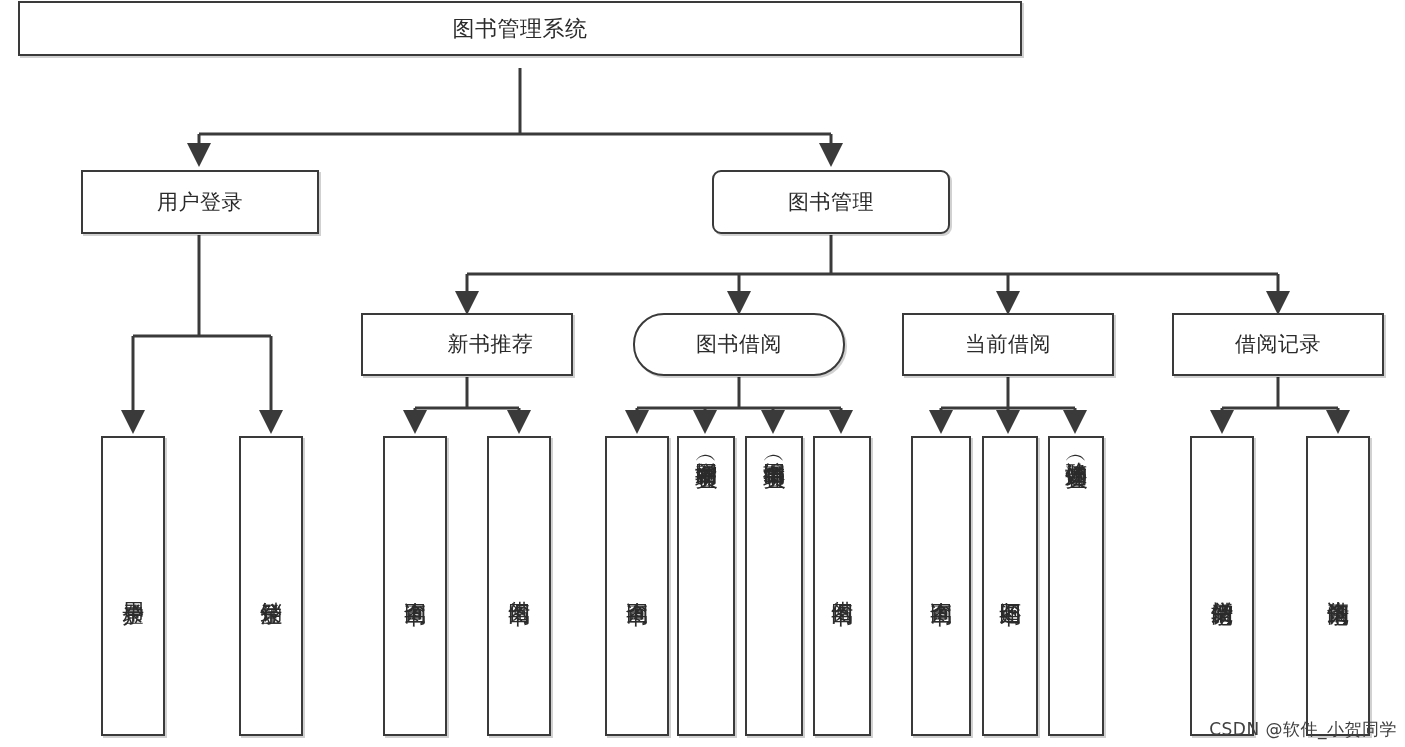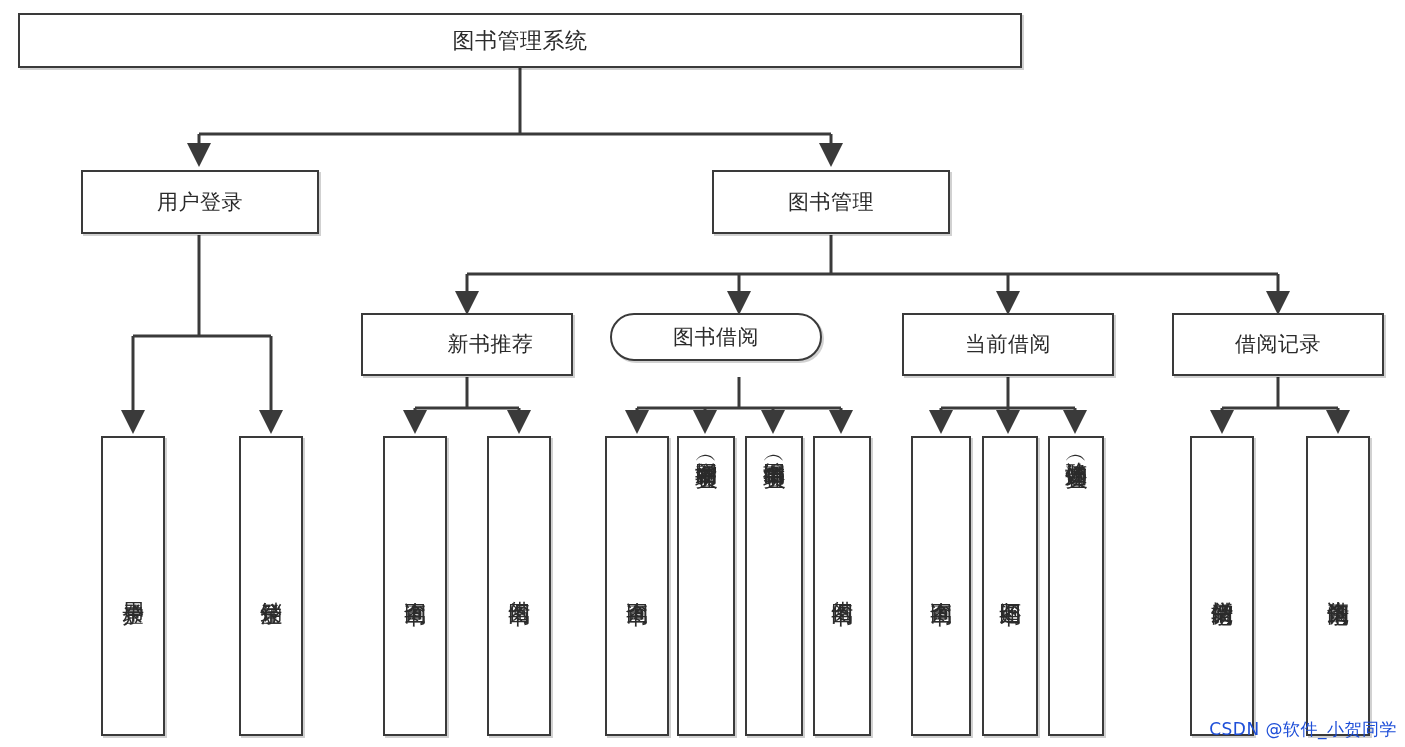--- a/index.html
+++ b/index.html
@@ -63,21 +63,21 @@
   }
   .node.v.center {
     align-items: center;
     padding-top: 0;
   }
   .watermark {
     position: absolute;
     right: 8px;
     bottom: 6px;
     font-size: 17px;
-    color: #1d4ed8;
+    color: #404040;
     letter-spacing: 0.5px;
     white-space: nowrap;
     font-family: "DejaVu Sans", "Liberation Sans", sans-serif;
   }
 </style>
 </head>
 <body>
 
 <div id="canvas">
 
@@ -124,35 +124,35 @@
       <path d="M 1008 408 L 1008 430" marker-end="url(#arrow)"></path>
       <path d="M 1075 408 L 1075 430" marker-end="url(#arrow)"></path>
 
       <path d="M 1278 377 L 1278 408"></path>
       <path d="M 1222 408 L 1338 408"></path>
       <path d="M 1222 408 L 1222 430" marker-end="url(#arrow)"></path>
       <path d="M 1338 408 L 1338 430" marker-end="url(#arrow)"></path>
     </g>
   </svg>
 
-  <div class="node h root" style="left:18px; top:13px; width:1004px; height:55px;">
+  <div class="node h root" style="left:18px; top:1px; width:1004px; height:55px;">
     <span class="label">图书管理系统</span>
   </div>
 
   <div class="node h" style="left:81px; top:170px; width:238px; height:64px;">
     <span class="label">用户登录</span>
   </div>
-  <div class="node h" style="left:712px; top:170px; width:238px; height:64px;">
+  <div class="node h" style="left:712px; top:170px; width:238px; height:64px;border-radius:9px;">
     <span class="label">图书管理</span>
   </div>
 
   <div class="node h" style="left:361px; top:313px; width:212px; height:63px;padding-left:47px;">
     <span class="label">新书推荐</span>
   </div>
-  <div class="node h" style="left:610px; top:313px; width:212px; height:48px;border-radius:31px;">
+  <div class="node h" style="left:633px; top:313px; width:212px; height:63px;border-radius:31px;">
     <span class="label">图书借阅</span>
   </div>
   <div class="node h" style="left:1172px; top:313px; width:212px; height:63px;">
     <span class="label">借阅记录</span>
   </div>
   <div class="node h" style="left:902px; top:313px; width:212px; height:63px;">
     <span class="label">当前借阅</span>
   </div>
 
   <div class="node v center" style="left:101px; top:436px; width:64px; height:300px;">

